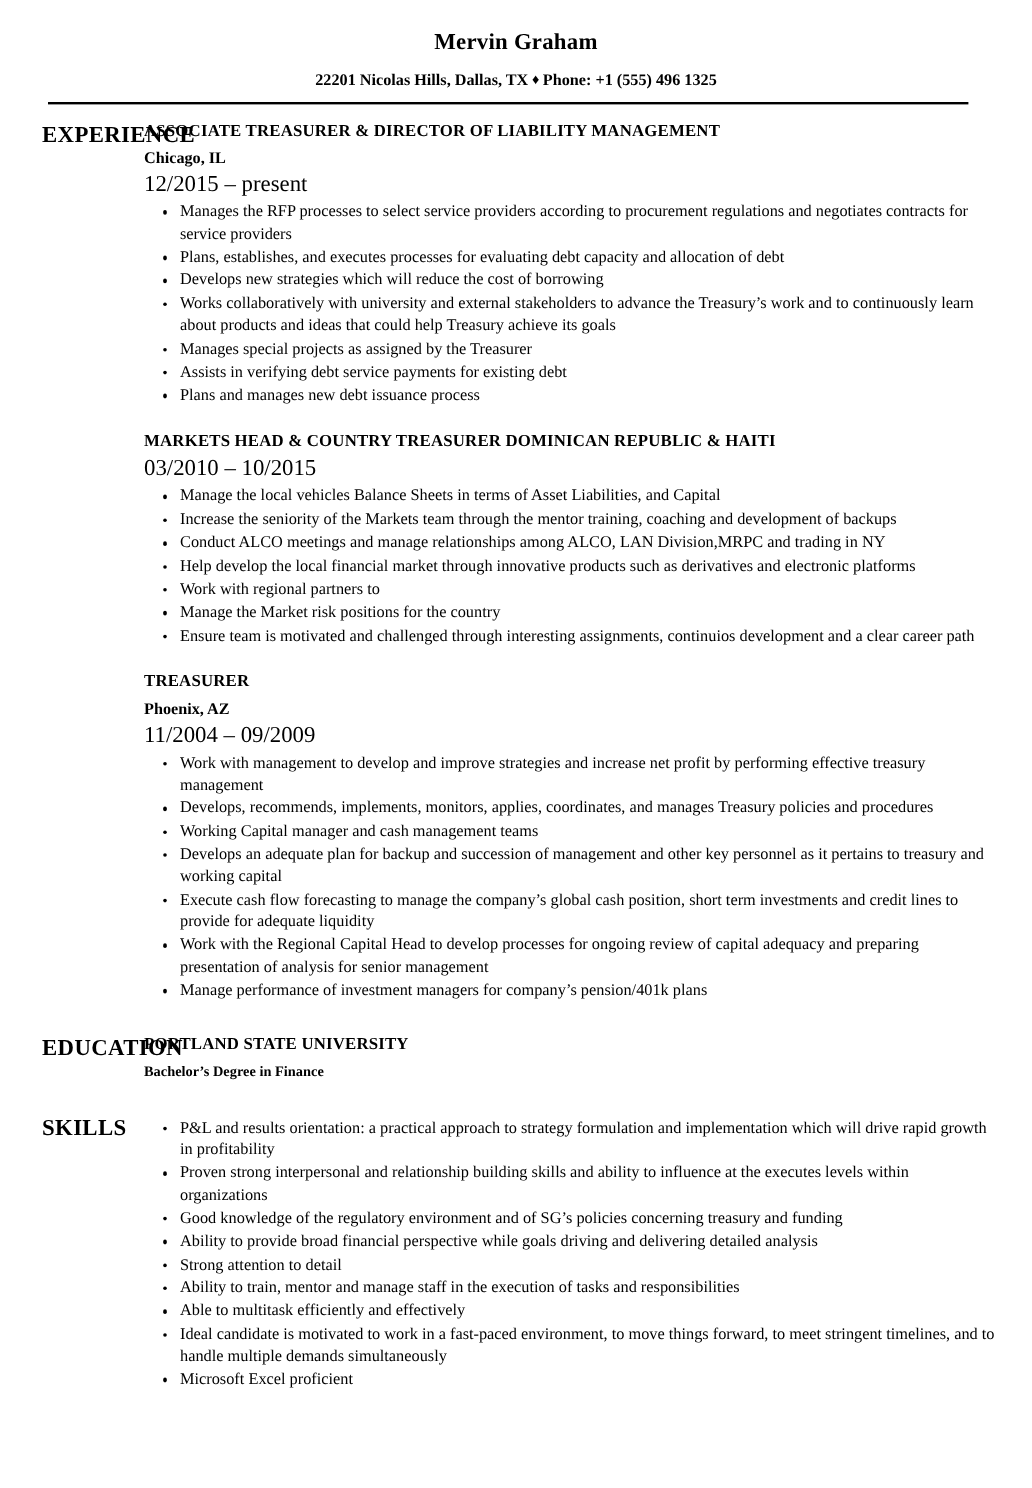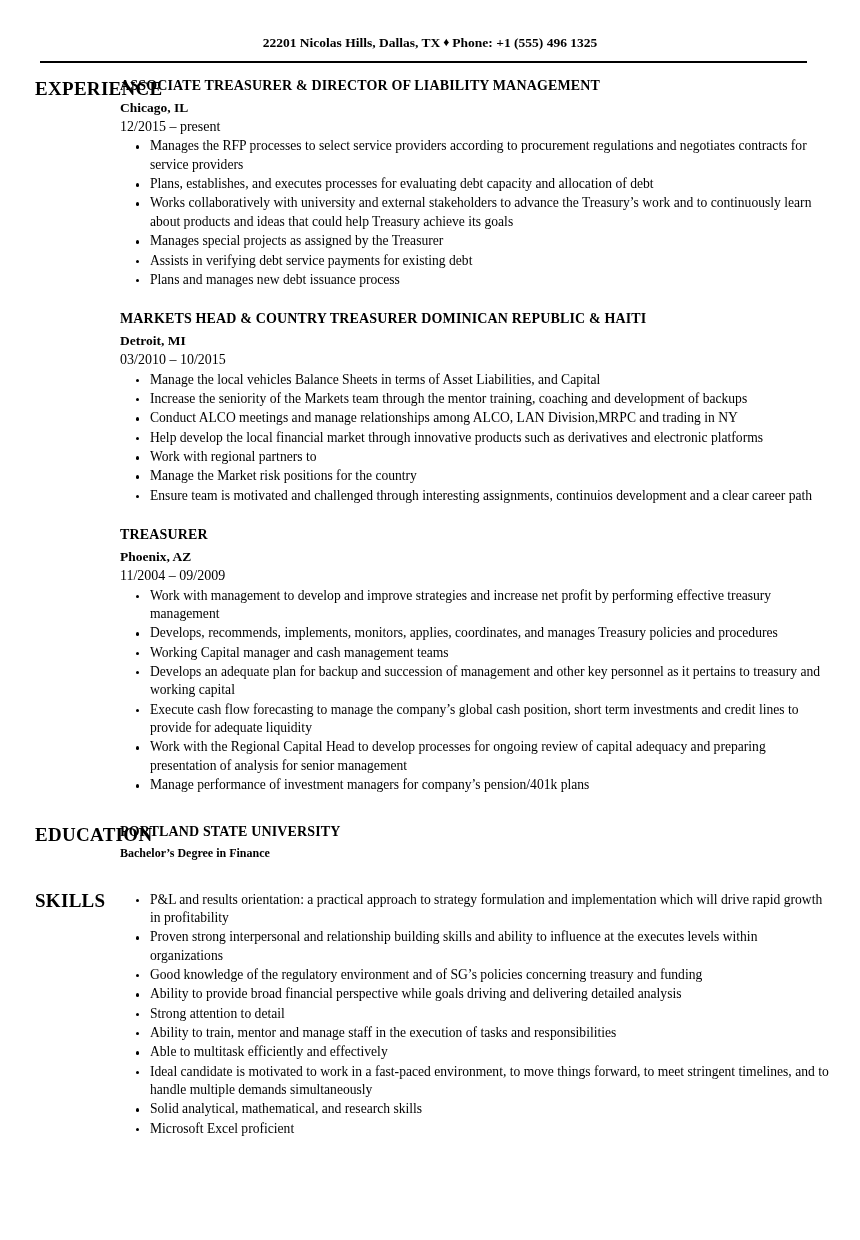--- a/index.html
+++ b/index.html
@@ -87,21 +87,21 @@
     letter-spacing: 0.15px;
     line-height: 1.3;
   }
   .job-loc {
     font-size: 13.5px;
     font-weight: bold;
     margin-top: 5px;
     line-height: 1.25;
   }
   .job-dates {
-    font-size: 14px;
+    font-size: 19px;
     margin-top: 1px;
     line-height: 1.25;
   }
 
   
   ul.bullets {
     list-style: none;
     margin: 2px 0 0 0;
     padding: 0;
   }
@@ -140,49 +140,50 @@
   .sec-education { margin-top: 28px; justify-content: flex-end; }
   .sec-skills    { margin-top: 28px; justify-content: space-between; }
   .sec-skills .sec-body ul.bullets > li::before { left: 16px; }
 </style>
 </head>
 <body>
 
 <div class="page">
 
   <div class="hdr">
+    <div class="hdr-name">Mervin Graham</div>
     <div class="hdr-contact">
       <span>22201 Nicolas Hills, Dallas, TX</span><span class="hdr-diamond">♦</span><span>Phone: +1 (555) 496 1325</span>
     </div>
     <div class="rule"></div>
   </div>
 
   <div class="content">
 
     <div class="section sec-experience">
       <div class="sec-label">EXPERIENCE</div>
       <div class="sec-body">
 
         <div class="job">
           <div class="job-title">ASSOCIATE TREASURER &amp; DIRECTOR OF LIABILITY MANAGEMENT</div>
           <div class="job-loc">Chicago, IL</div>
           <div class="job-dates">12/2015 – present</div>
           <ul class="bullets">
             <li>Manages the RFP processes to select service providers according to procurement regulations and negotiates contracts for service providers</li>
             <li>Plans, establishes, and executes processes for evaluating debt capacity and allocation of debt</li>
+            <li>Develops new strategies which will reduce the cost of borrowing</li>
             <li>Works collaboratively with university and external stakeholders to advance the Treasury’s work and to continuously learn about products and ideas that could help Treasury achieve its goals</li>
             <li>Manages special projects as assigned by the Treasurer</li>
             <li>Assists in verifying debt service payments for existing debt</li>
             <li>Plans and manages new debt issuance process</li>
           </ul>
         </div>
 
         <div class="job">
           <div class="job-title">MARKETS HEAD &amp; COUNTRY TREASURER DOMINICAN REPUBLIC &amp; HAITI</div>
-          <div class="job-loc">Detroit, MI</div>
           <div class="job-dates">03/2010 – 10/2015</div>
           <ul class="bullets">
             <li>Manage the local vehicles Balance Sheets in terms of Asset Liabilities, and Capital</li>
             <li>Increase the seniority of the Markets team through the mentor training, coaching and development of backups</li>
             <li>Conduct ALCO meetings and manage relationships among ALCO, LAN Division,MRPC and trading in NY</li>
             <li>Help develop the local financial market through innovative products such as derivatives and electronic platforms</li>
             <li>Work with regional partners to</li>
             <li>Manage the Market risk positions for the country</li>
             <li>Ensure team is motivated and challenged through interesting assignments, continuios development and a clear career path</li>
           </ul>
@@ -221,20 +222,19 @@
       <div class="sec-body">
         <ul class="bullets">
           <li>P&amp;L and results orientation: a practical approach to strategy formulation and implementation which will drive rapid growth in profitability</li>
           <li>Proven strong interpersonal and relationship building skills and ability to influence at the executes levels within organizations</li>
           <li>Good knowledge of the regulatory environment and of SG’s policies concerning treasury and funding</li>
           <li>Ability to provide broad financial perspective while goals driving and delivering detailed analysis</li>
           <li>Strong attention to detail</li>
           <li>Ability to train, mentor and manage staff in the execution of tasks and responsibilities</li>
           <li>Able to multitask efficiently and effectively</li>
           <li>Ideal candidate is motivated to work in a fast-paced environment, to move things forward, to meet stringent timelines, and to handle multiple demands simultaneously</li>
-          <li>Solid analytical, mathematical, and research skills</li>
           <li>Microsoft Excel proficient</li>
         </ul>
       </div>
     </div>
 
   </div>
 </div>
 
 </body></html>

